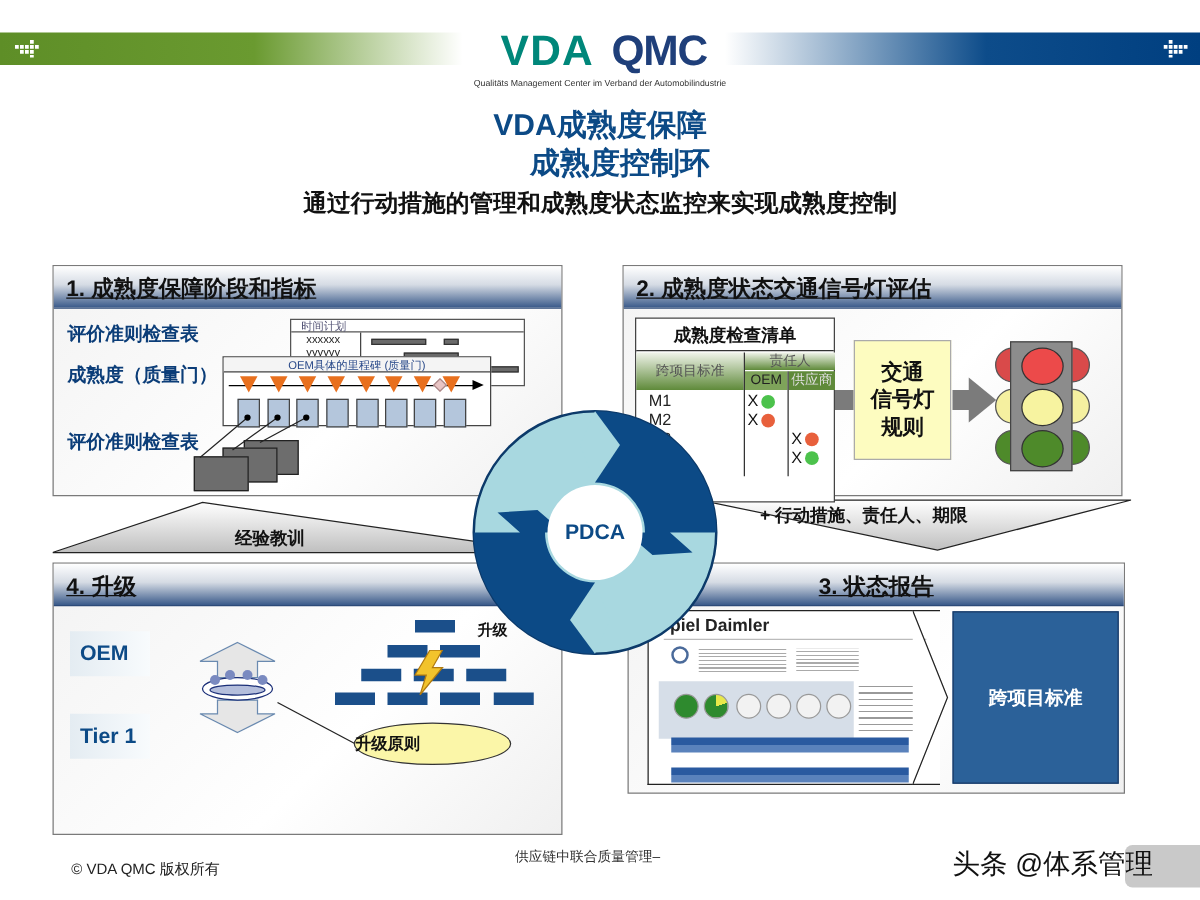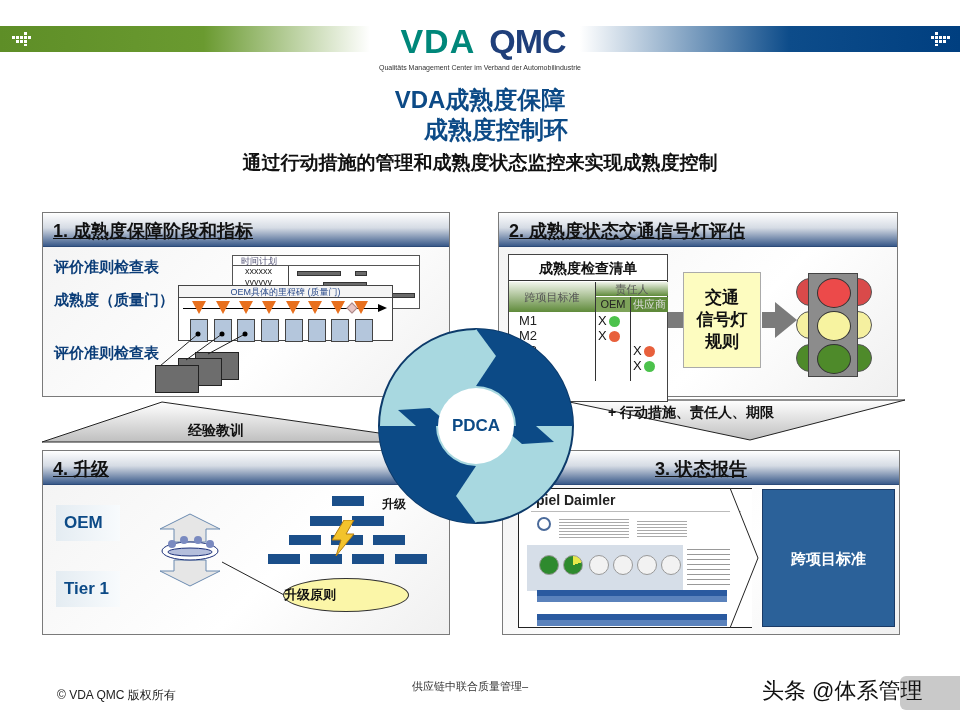--- a/index.html
+++ b/index.html
@@ -21,21 +21,21 @@
   .title1 { position: absolute; left: 0; width: 960px; top: 84px; text-align: center; font-size: 24px; font-weight: bold; color: #0c4a86; }
   .title2 { position: absolute; left: 16px; width: 960px; top: 114px; text-align: center; font-size: 24px; font-weight: bold; color: #0c4a86; }
   .subtitle { position: absolute; left: 0; width: 960px; top: 150px; text-align: center; font-size: 19px; font-weight: bold; color: #111; }
 
   
   .panel { position: absolute; border: 1px solid #7a7a7a; background: linear-gradient(135deg,#f3f3f3,#ffffff 60%,#f0f0f0); }
   .panel-head { height: 34px; background: linear-gradient(to bottom, #ffffff 0%, #d5dbe4 45%, #3a5a8a 100%); border-bottom: 1px solid #2c4a78;
                 font-size: 18px; font-weight: bold; color: #111; padding: 6px 10px; text-decoration: underline; }
   .p1 { left: 42px; top: 212px; width: 408px; height: 185px; }
   .p2 { left: 498px; top: 212px; width: 400px; height: 185px; }
-  .p4 { left: 42px; top: 450px; width: 408px; height: 185px; }
+  .p4 { left: 42px; top: 450px; width: 408px; height: 218px; }
   .p3 { left: 502px; top: 450px; width: 398px; height: 185px; }
 
   .lbl { position: absolute; font-size: 15px; font-weight: bold; color: #0b3d78; }
 
   
   .timechart { position: absolute; left: 232px; top: 255px; width: 188px; height: 54px; background: #fff; border: 1px solid #555; }
   .timechart .hd { font-size: 9px; color: #557; border-bottom: 1px solid #555; padding-left: 8px; height: 10px; line-height: 10px; }
   .timechart .row { font-size: 9px; color: #222; height: 11px; line-height: 11px; padding-left: 12px; }
   .timechart .vline { position: absolute; left: 55px; top: 10px; width: 1px; height: 43px; background: #444; }
   .gbar { position: absolute; height: 5px; background: #6a6a6a; border: 1px solid #333; }

